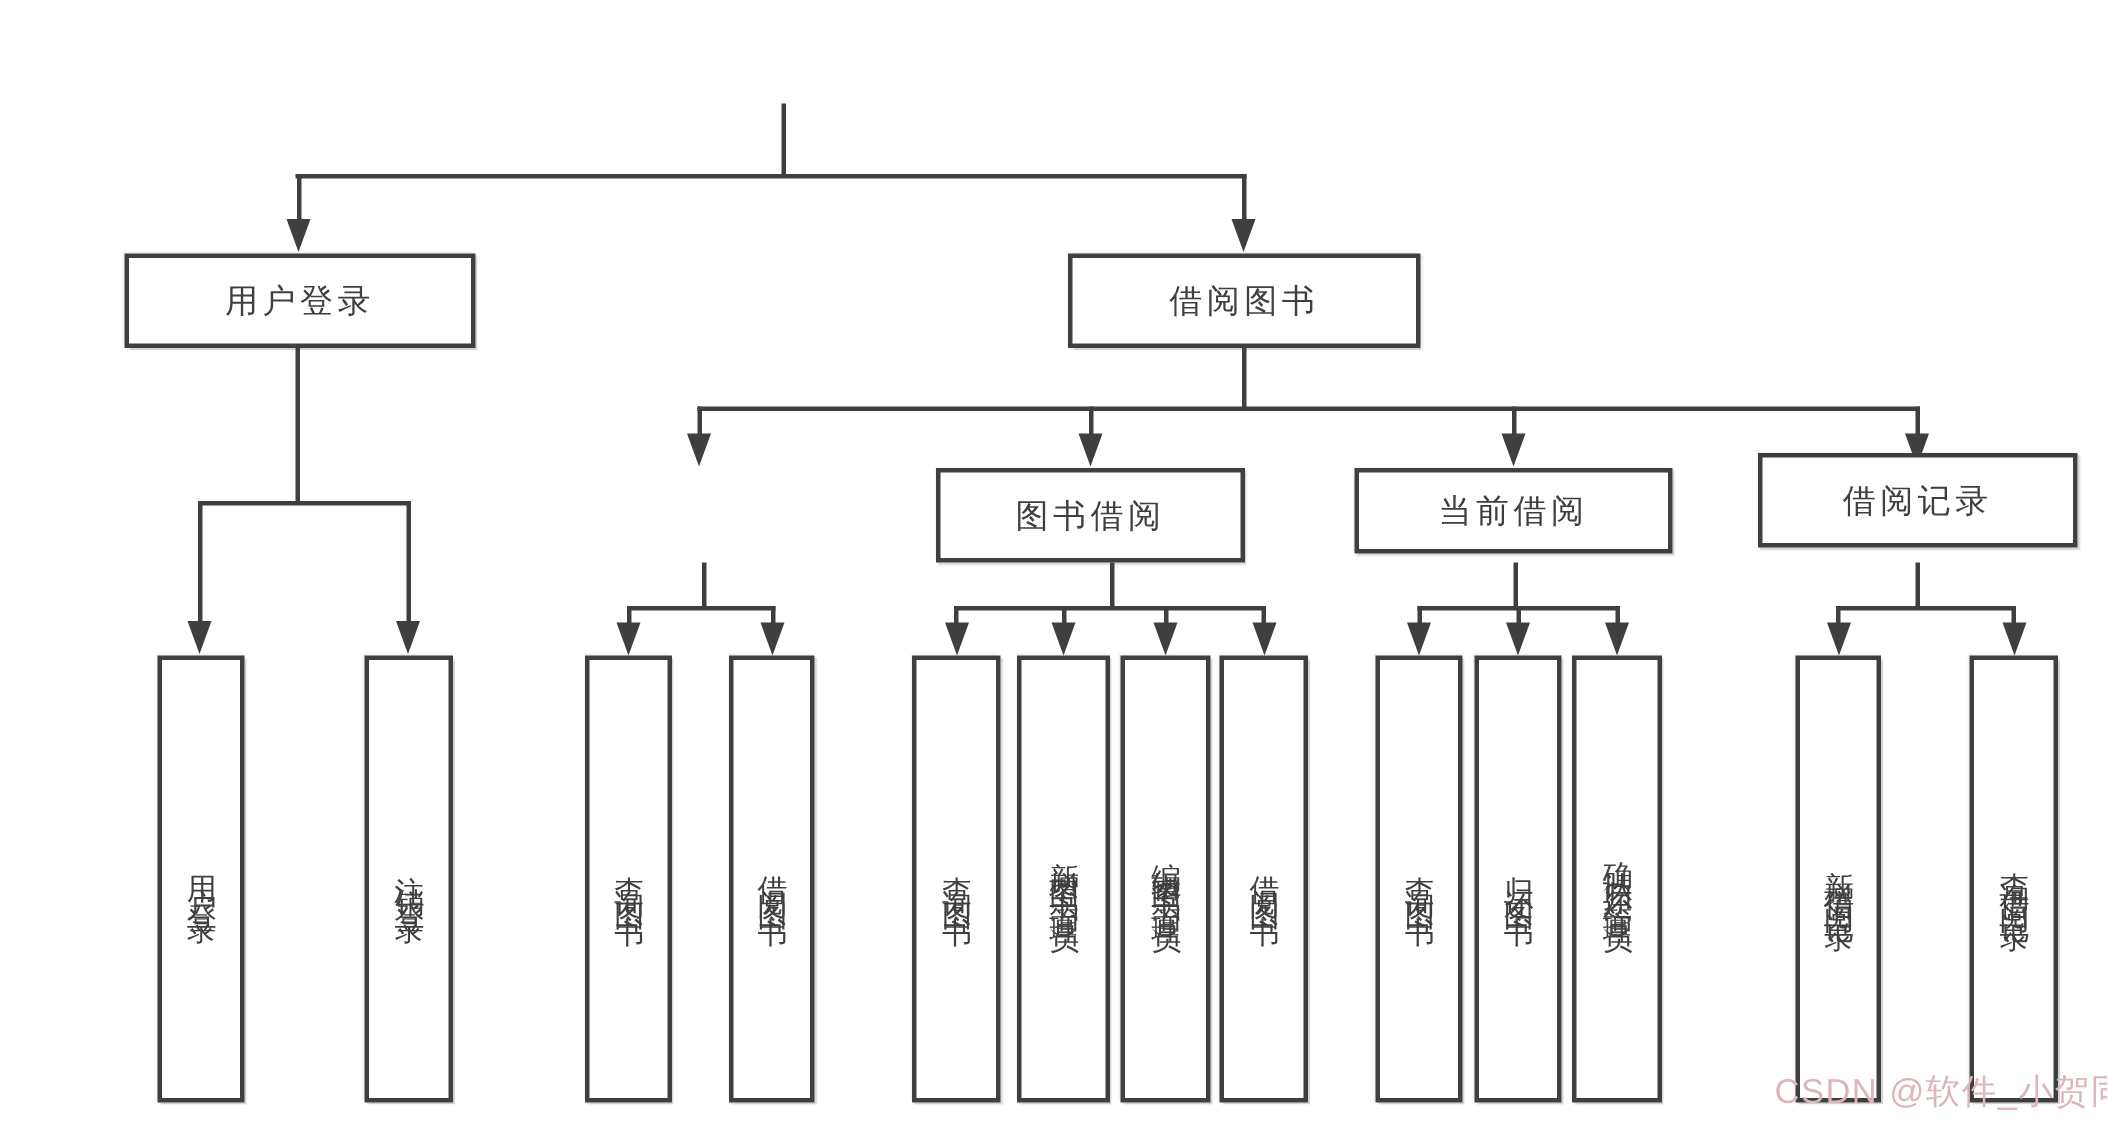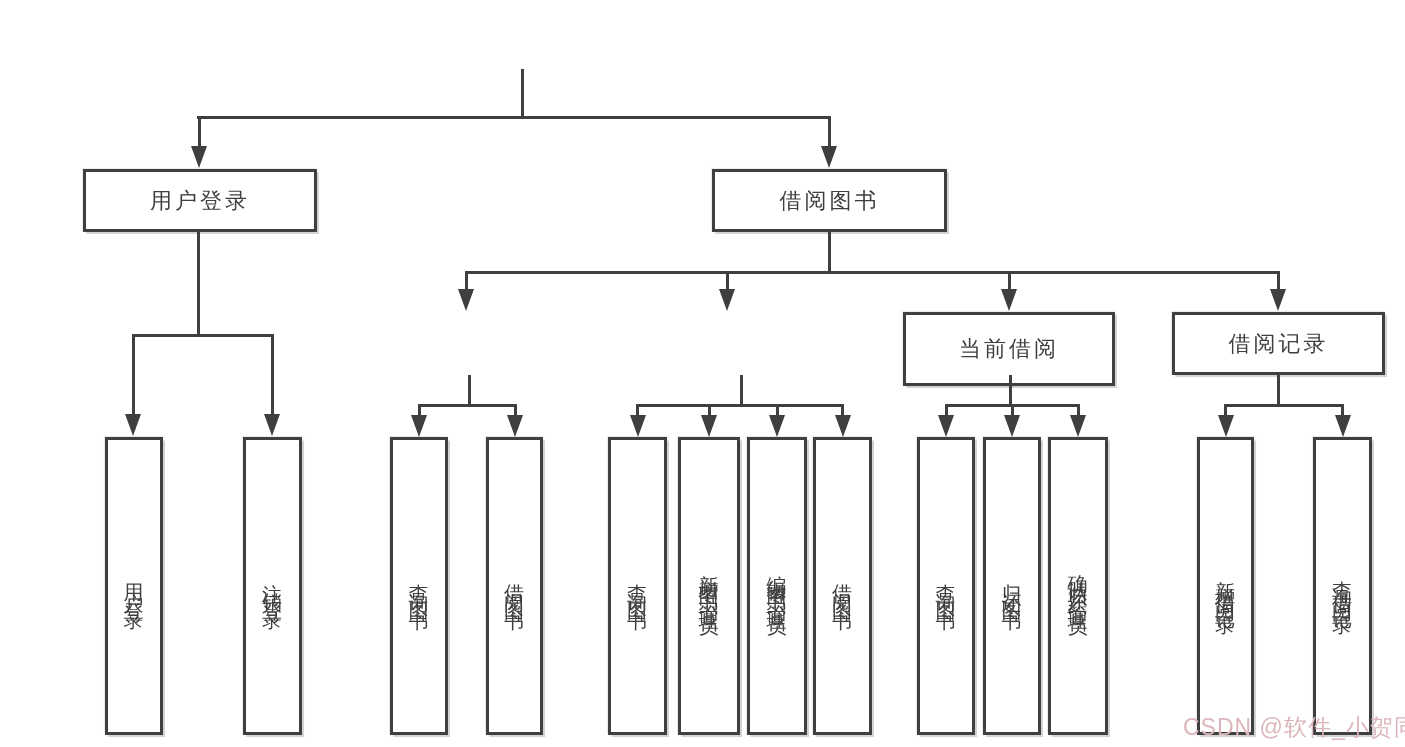--- a/index.html
+++ b/index.html
@@ -75,22 +75,23 @@
   <div class="ln" style="left:464.5px;top:270.5px;width:815px;height:3px"></div>
   <div class="ln" style="left:464.5px;top:270.5px;width:3px;height:21px"></div>
   <div class="ah" style="left:466px;top:289px"></div>
   <div class="ln" style="left:725.5px;top:270.5px;width:3px;height:21px"></div>
   <div class="ah" style="left:727px;top:289px"></div>
   <div class="ln" style="left:1007.5px;top:270.5px;width:3px;height:21px"></div>
   <div class="ah" style="left:1009px;top:289px"></div>
   <div class="ln" style="left:1276.5px;top:270.5px;width:3px;height:21px"></div>
   <div class="ah" style="left:1278px;top:289px"></div>
 
-  <div class="box hl" style="left:903px;top:312px;width:212px;height:74px">当前借阅</div>
-  <div class="box hl" style="left:1172px;top:312px;width:213px;height:63px">借阅记录</div>
+  <div class="box hl" style="left:624px;top:312px;width:206px;height:63px">图书借阅</div>
+  <div class="box hl" style="left:903px;top:312px;width:212px;height:57px">当前借阅</div>
+  <div class="box hl" style="left:1172px;top:302px;width:213px;height:63px">借阅记录</div>
 
   <div class="ln" style="left:467.5px;top:375px;width:3px;height:31px"></div>
   <div class="ln" style="left:417.5px;top:403.5px;width:99px;height:3px"></div>
   <div class="ln" style="left:417.5px;top:403.5px;width:3px;height:13px"></div>
   <div class="ah" style="left:419px;top:415px"></div>
   <div class="ln" style="left:513.5px;top:403.5px;width:3px;height:13px"></div>
   <div class="ah" style="left:515px;top:415px"></div>
 
   <div class="ln" style="left:739.5px;top:375px;width:3px;height:31px"></div>
   <div class="ln" style="left:636px;top:403.5px;width:208px;height:3px"></div>

